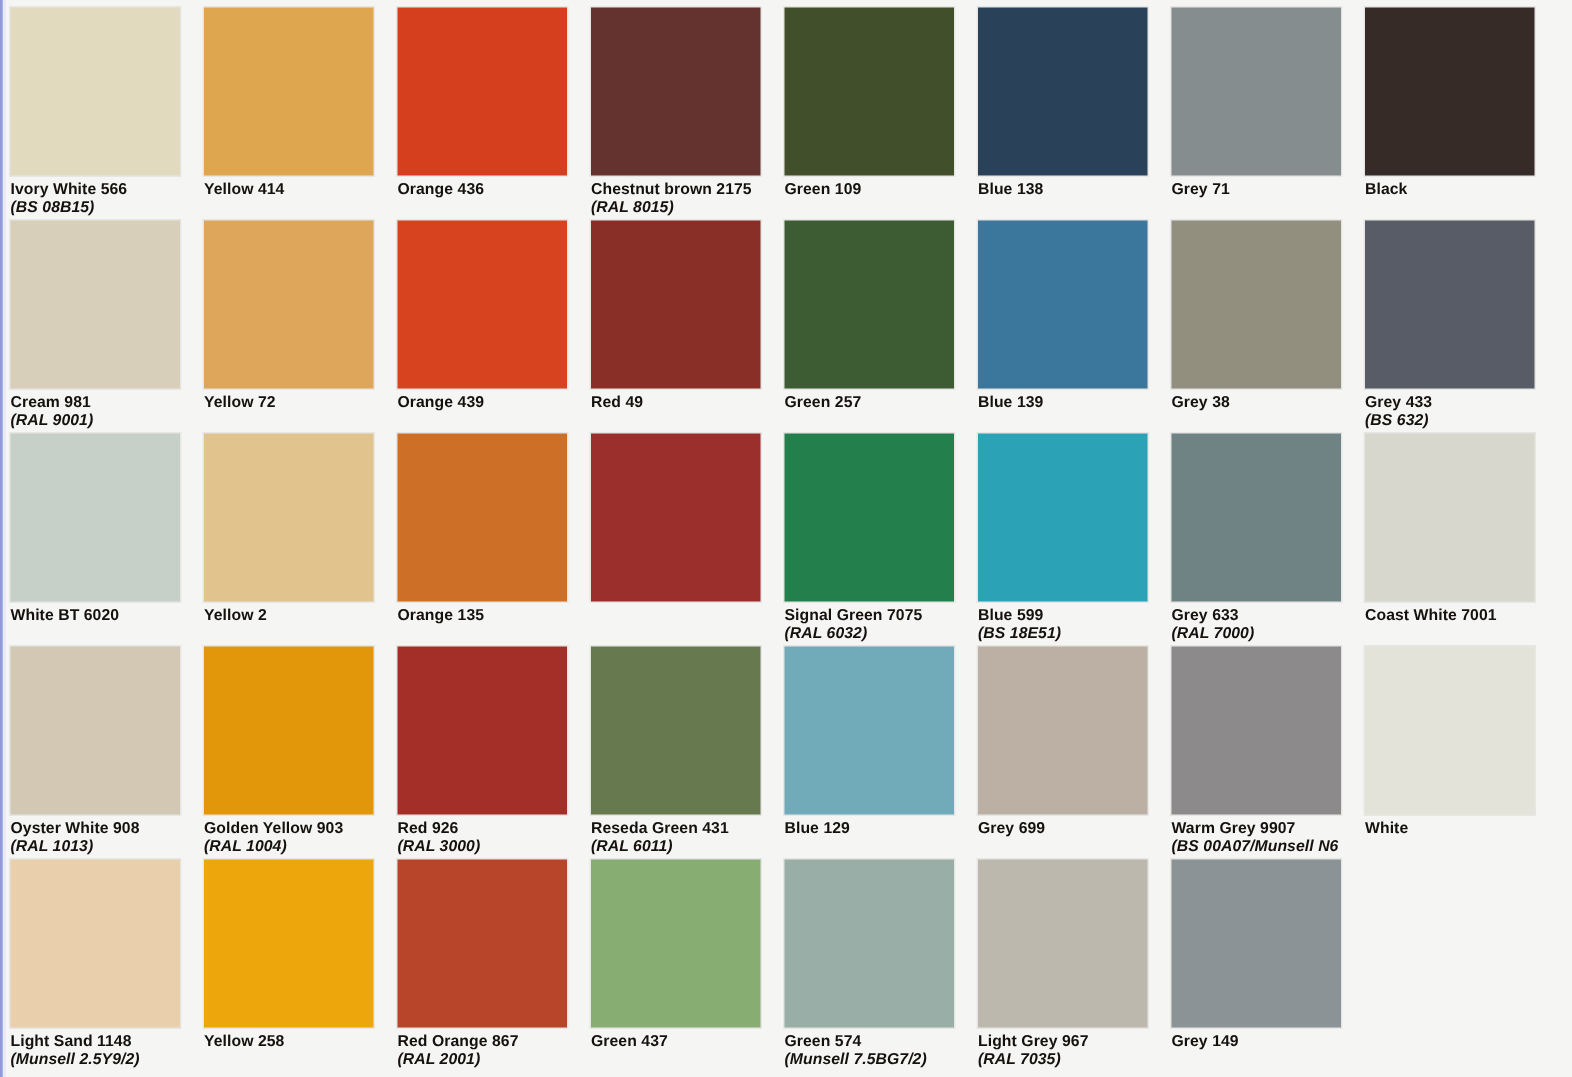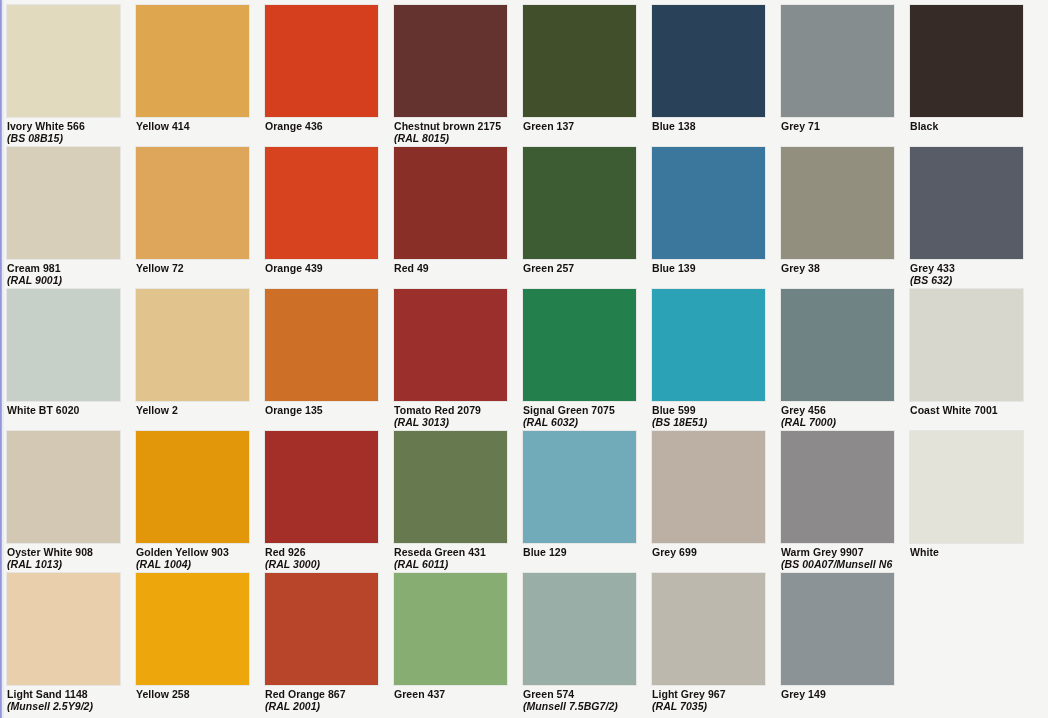--- a/index.html
+++ b/index.html
@@ -102,21 +102,21 @@
       <div class="swatch-cell">
         <div class="swatch-chip" style="background: rgb(214, 63, 29);"></div>
         <div class="swatch-label"><span>Orange 436</span></div>
       </div>
       <div class="swatch-cell">
         <div class="swatch-chip" style="background: rgb(101, 51, 47);"></div>
         <div class="swatch-label"><span>Chestnut brown 2175</span><span class="line2">(RAL 8015)</span></div>
       </div>
       <div class="swatch-cell">
         <div class="swatch-chip" style="background: rgb(66, 79, 43);"></div>
-        <div class="swatch-label"><span>Green 137</span></div>
+        <div class="swatch-label"><span>Green 109</span></div>
       </div>
       <div class="swatch-cell">
         <div class="swatch-chip" style="background: rgb(42, 66, 89);"></div>
         <div class="swatch-label"><span>Blue 138</span></div>
       </div>
       <div class="swatch-cell">
         <div class="swatch-chip" style="background: rgb(134, 141, 143);"></div>
         <div class="swatch-label"><span>Grey 71</span></div>
       </div>
       <div class="swatch-cell">
@@ -162,33 +162,32 @@
       <div class="swatch-cell">
         <div class="swatch-chip" style="background: rgb(225, 195, 141);"></div>
         <div class="swatch-label"><span>Yellow 2</span></div>
       </div>
       <div class="swatch-cell">
         <div class="swatch-chip" style="background: rgb(205, 111, 38);"></div>
         <div class="swatch-label"><span>Orange 135</span></div>
       </div>
       <div class="swatch-cell">
         <div class="swatch-chip" style="background: rgb(155, 47, 44);"></div>
-        <div class="swatch-label"><span>Tomato Red 2079</span><span class="line2">(RAL 3013)</span></div>
       </div>
       <div class="swatch-cell">
         <div class="swatch-chip" style="background: rgb(35, 127, 76);"></div>
         <div class="swatch-label"><span>Signal Green 7075</span><span class="line2">(RAL 6032)</span></div>
       </div>
       <div class="swatch-cell">
         <div class="swatch-chip" style="background: rgb(43, 162, 181);"></div>
         <div class="swatch-label"><span>Blue 599</span><span class="line2">(BS 18E51)</span></div>
       </div>
       <div class="swatch-cell">
         <div class="swatch-chip" style="background: rgb(111, 131, 133);"></div>
-        <div class="swatch-label"><span>Grey 456</span><span class="line2">(RAL 7000)</span></div>
+        <div class="swatch-label"><span>Grey 633</span><span class="line2">(RAL 7000)</span></div>
       </div>
       <div class="swatch-cell">
         <div class="swatch-chip" style="background: rgb(215, 215, 206);"></div>
         <div class="swatch-label"><span>Coast White 7001</span></div>
       </div>
       <div class="swatch-cell">
         <div class="swatch-chip" style="background: rgb(210, 200, 179);"></div>
         <div class="swatch-label"><span>Oyster White 908</span><span class="line2">(RAL 1013)</span></div>
       </div>
       <div class="swatch-cell">

